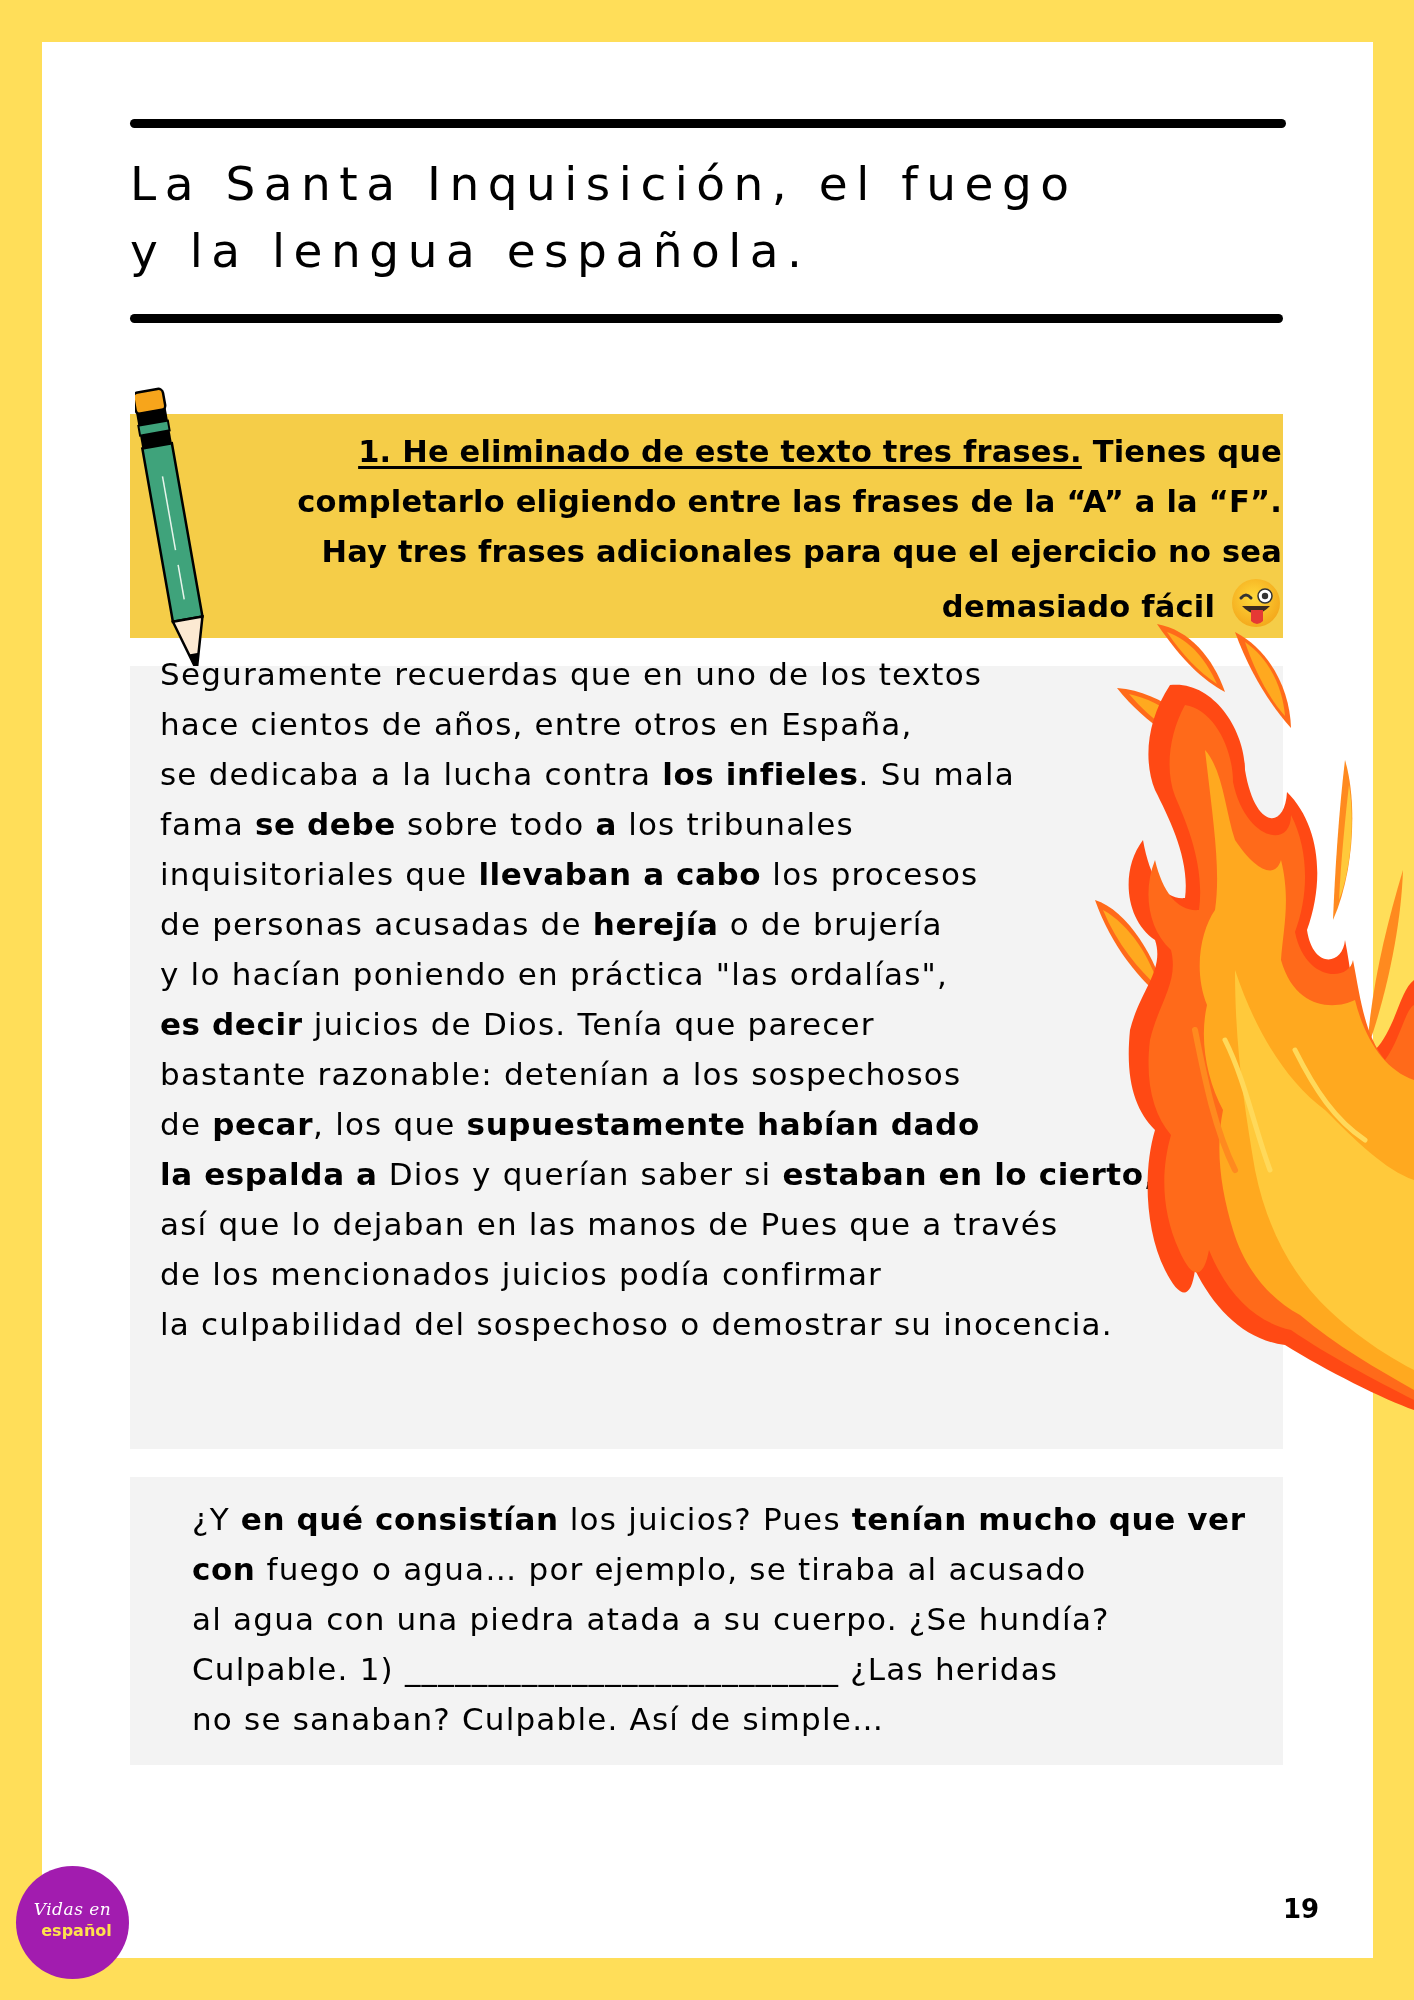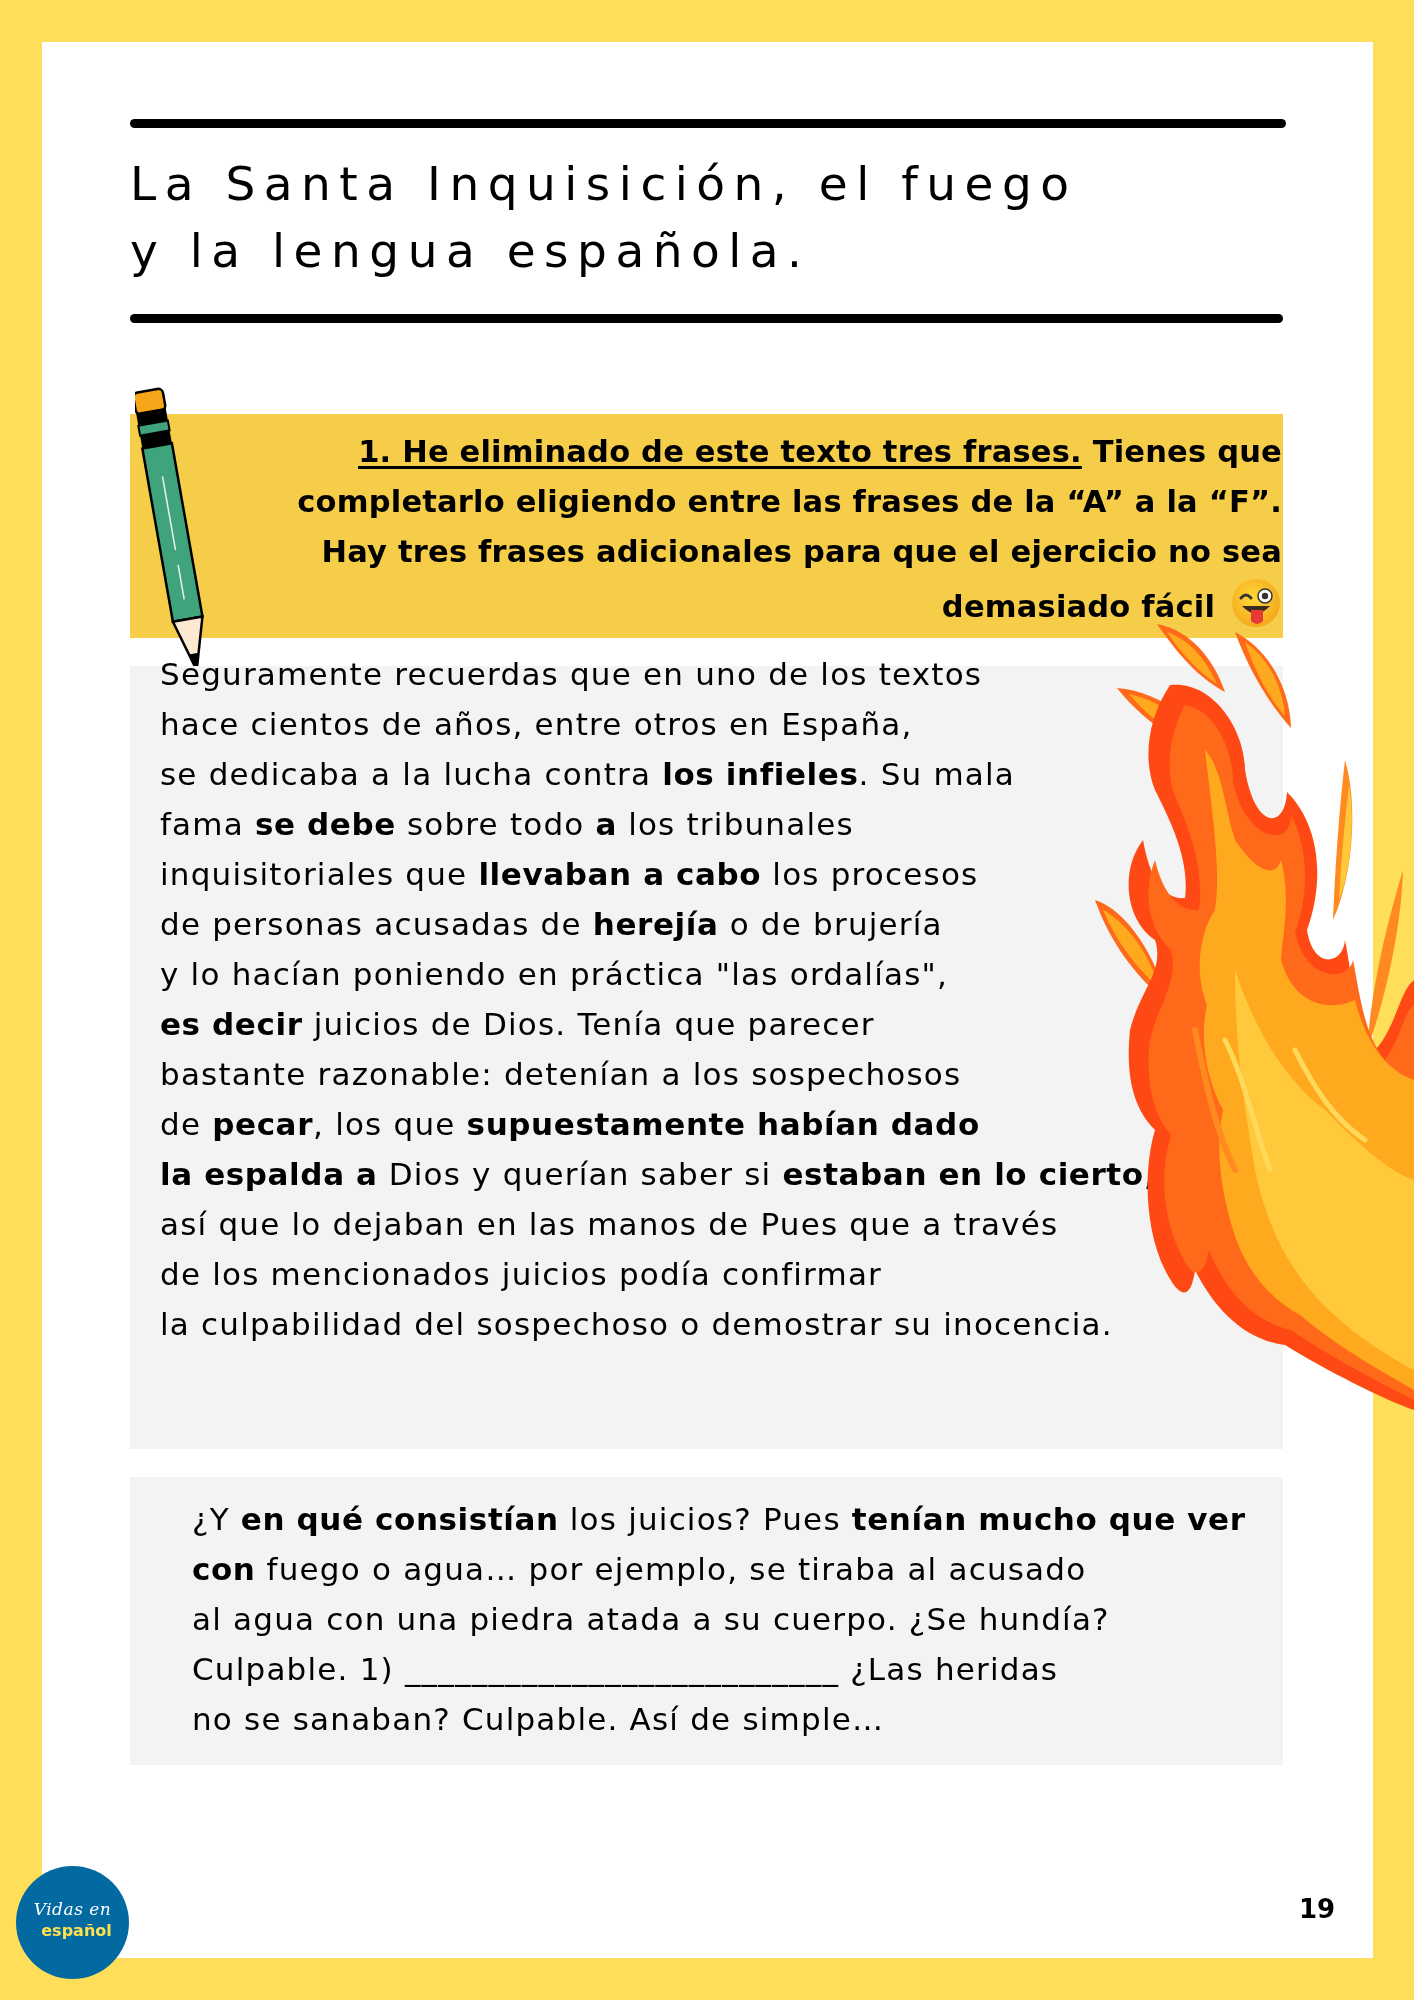--- a/index.html
+++ b/index.html
@@ -89,21 +89,21 @@
   .fire {
     position: absolute;
     left: 1095px; top: 610px;
     width: 319px; height: 800px;
   }
   .logo {
     position: absolute;
     left: 16px; top: 1866px;
     width: 113px; height: 113px;
     border-radius: 50%;
-    background: #0369a1;
+    background: #a21caf;
     text-align: center;
   }
   .logo .script {
     position: absolute; left: 0; right: 0; top: 33px;
     font-family: "DejaVu Serif", serif;
     font-style: italic;
     color: #fff;
     font-size: 17px;
     letter-spacing: 0.5px;
   }
@@ -115,21 +115,20 @@
     font-size: 16px;
   }
   .page-number {
     position: absolute;
     left: 1278px; top: 1894px;
     width: 46px;
     text-align: center;
     font-family: "DejaVu Sans", sans-serif;
     font-weight: bold;
     font-size: 26px;
-    margin-left: 16px;
   }
 </style>
 </head>
 <body>
 
 <div class="page"></div>
 
 <div class="rule top"></div>
 <h1 class="title">
   <span>La Santa Inquisición, el fuego</span><br>

